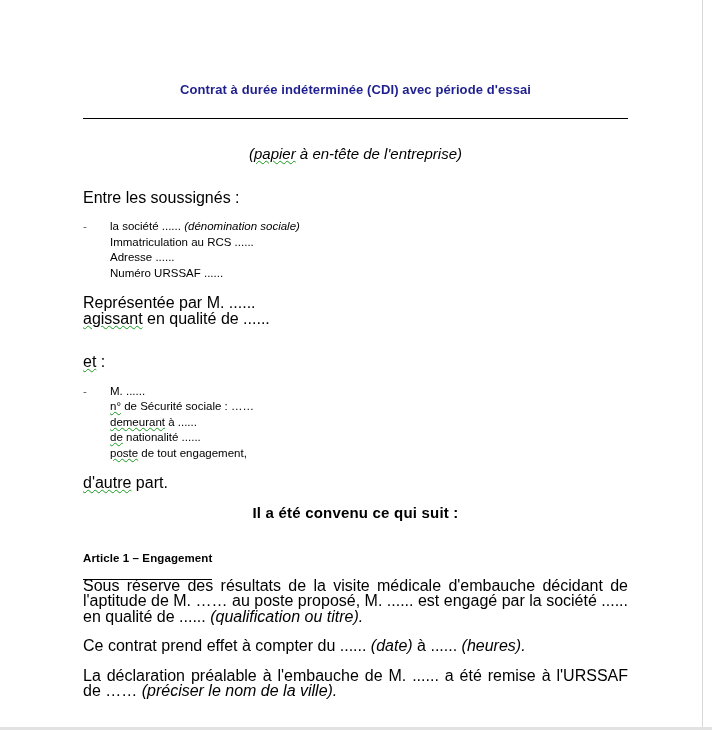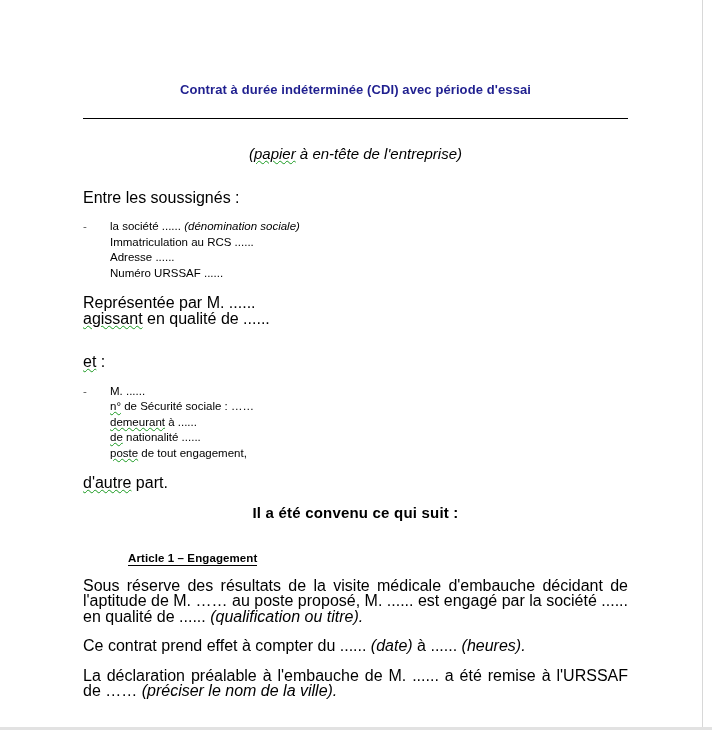--- a/index.html
+++ b/index.html
@@ -128,22 +128,21 @@
     letter-spacing: 0.2px;
   }
   .article-head {
     margin: 0;
     font-size: 11.5px;
     font-weight: bold;
     letter-spacing: 0.1px;
   }
   .article-head span.u {
     border-bottom: 1.3px solid #000;
-    padding-bottom: 1px;
-    margin-left: 45px;
+    padding-bottom: 15px;
   }
 
   
   .it { font-style: italic; }
 
   
   .sq {
     text-decoration: underline;
     text-decoration-style: wavy;
     text-decoration-color: #18991f;

